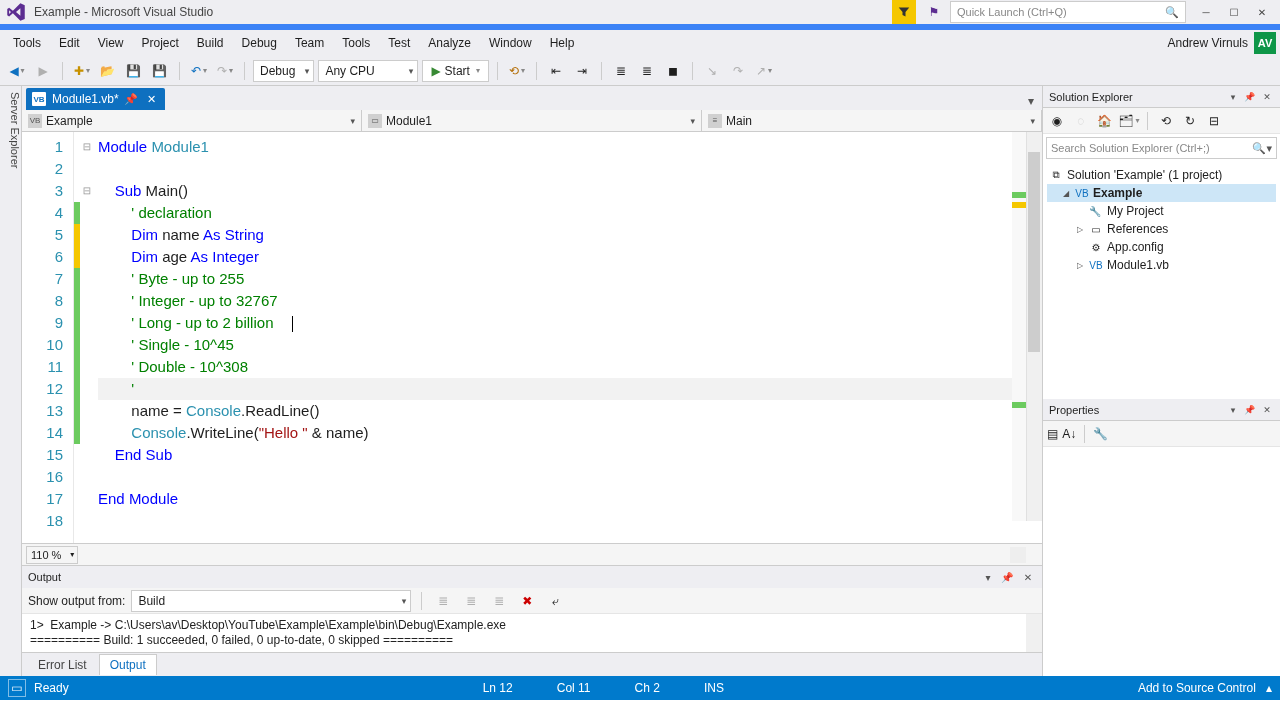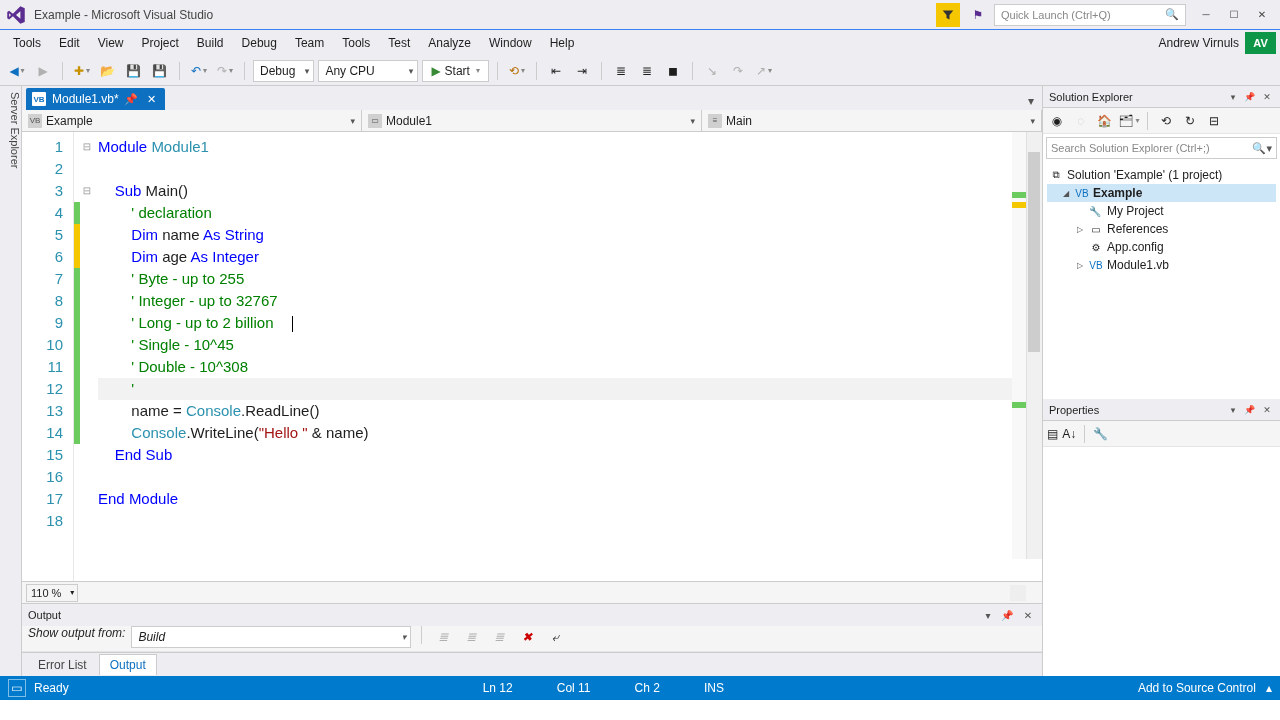--- a/index.html
+++ b/index.html
@@ -1,36 +1,36 @@
 <!DOCTYPE html>
 <html><head>
 <meta charset="utf-8">
 <style>
 * { margin: 0; padding: 0; box-sizing: border-box; font-family: "Segoe UI", sans-serif; }
 body { width: 1280px; height: 720px; overflow: hidden; background: #fff; font-size: 12px; color: #1e1e1e; }
 
 
-.titlebar { height: 30px; background: #eeeef2; display: flex; align-items: center; padding: 0 6px; border-bottom: 1px solid #3b82f6; }
+.titlebar { height: 30px; background: #eeeef2; display: flex; align-items: center; padding: 0 6px; border-bottom: 6px solid #3b82f6; }
 .vs-logo { width: 20px; height: 20px; margin-right: 8px; }
 .vs-logo svg { width: 20px; height: 20px; }
 .title-text { flex: 0 0 auto; color: #444; font-size: 12px; }
 .title-spacer { flex: 1; }
 .ql-badge { width: 24px; height: 24px; background: #f5c700; display: flex; align-items:center; justify-content:center; margin-right:6px; }
 .notif { width: 24px; height: 24px; display:flex;align-items:center;justify-content:center; color:#5c2d91; margin-right:4px; }
-.quick-launch { width: 192px; height: 22px; border: 1px solid #ccc; background:#fff; display:flex; align-items:center; padding:0 6px; color:#888; font-size:11px; margin-right:8px; }
+.quick-launch { width: 236px; height: 22px; border: 1px solid #ccc; background:#fff; display:flex; align-items:center; padding:0 6px; color:#888; font-size:11px; margin-right:8px; }
 .quick-launch .search-icon { margin-left:auto; color:#555; }
 .win-btns { display:flex; gap:4px; }
 .win-btn { width: 24px; height: 24px; display:flex;align-items:center;justify-content:center; color:#444; cursor:pointer; font-size:10px;}
 
 
 .menubar { height: 26px; background: #eeeef2; display:flex; align-items:center; padding:0 4px; }
 .menu-item { padding: 3px 9px; cursor:pointer; color:#1e1e1e; font-size:12px; }
 .menubar .spacer { flex:1; }
 .user-name { color:#1e1e1e; font-size:12px; margin-right:6px; }
-.user-badge { width:31px; height:22px; background:#0e9648; color:#fff; font-size:11px; display:flex;align-items:center;justify-content:center; font-weight:bold; }
+.user-badge { width:22px; height:22px; background:#0e9648; color:#fff; font-size:11px; display:flex;align-items:center;justify-content:center; font-weight:bold; }
 
 
 .toolbar { height: 30px; background:#eeeef2; border-bottom:1px solid #ccc; display:flex; align-items:center; padding:0 6px; gap:4px; }
 .tool-btn { width:22px; height:22px; display:flex;align-items:center;justify-content:center; color:#1e1e1e; cursor:pointer; }
 .tool-btn.disabled { color:#b0b0b0; }
 .tool-sep { width:1px; height:18px; background:#ccc; margin:0 4px; }
 .combo { height:22px; border:1px solid #ccc; background:#fff; padding:0 18px 0 6px; display:flex; align-items:center; font-size:12px; position:relative; min-width:60px; cursor:pointer;}
 .combo::after { content:"▾"; position:absolute; right:4px; color:#555; font-size:9px; }
 .start-btn { height:22px; background:#fff; border:1px solid #ccc; padding:0 8px; display:flex; align-items:center; gap:4px; cursor:pointer; font-size:12px; }
 .start-btn .play { color: #388a34; }
@@ -83,21 +83,21 @@
 .zoom-row { height:22px; border-top:1px solid #ccc; background:#f5f5f5; display:flex; align-items:center; padding:0 4px; position:relative;}
 .zoom-combo { height:18px; border:1px solid #ccc; padding:0 16px 0 4px; font-size:11px; display:flex; align-items:center; position:relative;}
 .zoom-combo::after { content:"▾"; position:absolute; right:3px; font-size:8px; }
 .zoom-row .hsb { position:absolute; right:16px; top:3px; height:16px; width:16px; background:#eee; }
 
 
 .output-panel { border-top:1px solid #ccc; background:#eeeef2; display:flex;flex-direction:column; }
 .panel-header { height:22px; display:flex; align-items:center; padding:0 6px; font-size:11px; }
 .panel-header .btns { margin-left:auto; display:flex; gap:4px;}
 .panel-header .pbtn { width:16px;height:16px; display:flex;align-items:center;justify-content:center;cursor:pointer; color:#555; font-size:10px;}
-.output-tool { height:26px; background:#f5f5f5; border-bottom:1px solid #e5e5e5; display:flex; align-items:flex-start; padding:0 6px; gap:6px; font-size:12px;font-style:italic;}
+.output-tool { height:26px; background:#f5f5f5; border-bottom:1px solid #e5e5e5; display:flex; align-items:center; padding:0 6px; gap:6px; font-size:12px;}
 .output-body { flex:1; background:#fff; font-family:Consolas,monospace; font-size:12px; padding:4px 8px; color:#222; white-space:pre; line-height:15px; overflow:hidden; position:relative; height: 44px;}
 .output-body .osb { position:absolute; right:0; top:0; width:16px; height:100%; background:#f0f0f0;}
 
 
 .bottom-tabs { height:24px; background:#eeeef2; display:flex; align-items:center; padding:0 6px; gap:2px; border-top:1px solid #ccc;}
 .btab { padding:3px 10px; font-size:12px; cursor:pointer; color:#444;}
 .btab.active { background:#fff; color:#0e70c0; border:1px solid #ccc; border-bottom:none;}
 
 
 .right { width:238px; display:flex; flex-direction:column; border-left:1px solid #ccc;}
@@ -334,20 +334,22 @@
         <div class="combo" style="min-width:280px;">
             <span>Build</span>
           </div>
         <div class="tool-sep"></div>
         <div class="tool-btn disabled">≣</div>
         <div class="tool-btn disabled">≣</div>
         <div class="tool-btn disabled">≣</div>
         <div class="tool-btn" style="color:#c00;">✖</div>
         <div class="tool-btn">⤶</div>
       </div>
+      <div class="output-body" id="output-body"><div>1&gt;  Example -&gt; C:\Users\av\Desktop\YouTube\Example\Example\bin\Debug\Example.exe
+========== Build: 1 succeeded, 0 failed, 0 up-to-date, 0 skipped ==========</div><div class="osb"></div></div>
     </div>
 
     <div class="bottom-tabs">
       <div class="btab">Error List</div>
       <div class="btab active">Output</div>
     </div>
   </div>
 
   <div class="right">
     <div class="tool-window-header">

